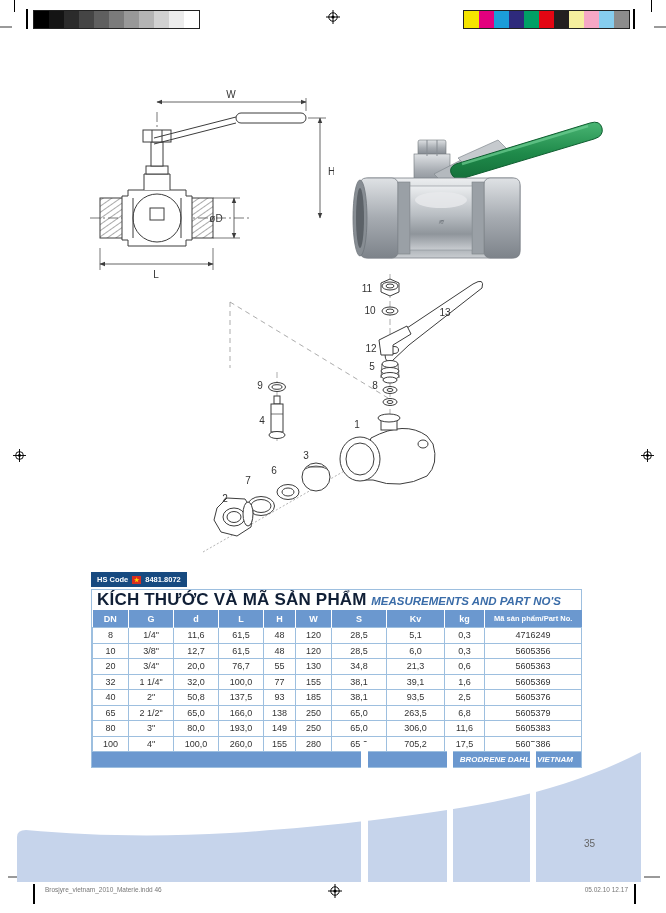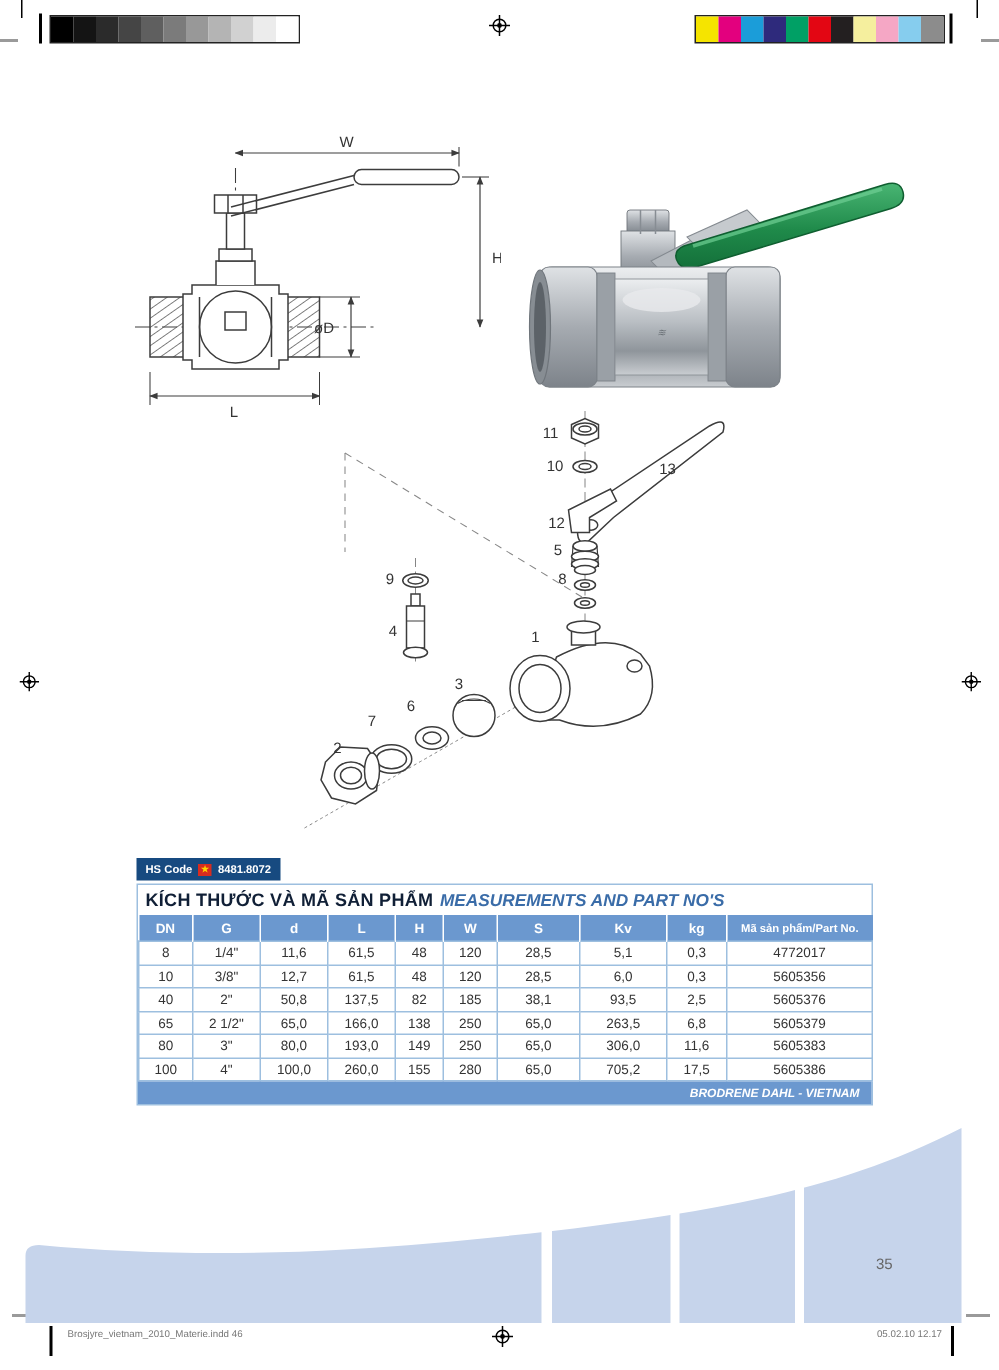--- a/index.html
+++ b/index.html
@@ -12,21 +12,21 @@
   .mark-line{background:#000;}
   .gray-dash{background:#9a9a9a;}
   
   .hs-badge{left:91px;top:572px;height:15px;background:#174a80;color:#fff;
             display:flex;align-items:center;gap:4px;padding:0 6px;font-size:7.5px;font-weight:bold;}
   .flag{width:9px;height:8px;background:#d82c20;color:#ffd400;font-size:6px;line-height:8px;
         text-align:center;display:inline-block;}
   
   .table-wrap{left:91px;top:589px;width:489px;border:1px solid #9dbfdf;background:#fff;}
   .tbl-title{height:20px;line-height:20px;padding-left:5px;white-space:nowrap;}
-  .tbl-title .vi{font-weight:bold;font-size:12px;color:#101f36;letter-spacing:.2px;}
+  .tbl-title .vi{font-weight:bold;font-size:17px;color:#101f36;letter-spacing:.2px;}
   .tbl-title .en{font-weight:bold;font-style:italic;font-size:11.5px;color:#3a6ca8;}
   table{border-collapse:collapse;width:100%;table-layout:fixed;}
   thead th{background:#6b98cf;color:#fff;font-size:9px;font-weight:bold;height:17px;
            border-left:1px solid #fff;padding:0;}
   thead th:first-child{border-left:none;}
   thead th.partno{font-size:7.5px;}
   tbody td{border:1px solid #9dbfdf;height:14.5px;font-size:9px;color:#333;
            text-align:center;padding:0;background:#fff;}
   .brand-bar{height:15px;line-height:15px;background:#6b98cf;color:#fff;text-align:right;
              padding-right:8px;font-size:8px;font-weight:bold;font-style:italic;}
@@ -323,40 +323,64 @@
           <tr>
             <td>8</td>
             <td>1/4"</td>
             <td>11,6</td>
             <td>61,5</td>
             <td>48</td>
             <td>120</td>
             <td>28,5</td>
             <td>5,1</td>
             <td>0,3</td>
-            <td>4772017</td>
+            <td>4716249</td>
           </tr>
           <tr>
             <td>10</td>
             <td>3/8"</td>
             <td>12,7</td>
             <td>61,5</td>
             <td>48</td>
             <td>120</td>
             <td>28,5</td>
             <td>6,0</td>
             <td>0,3</td>
             <td>5605356</td>
           </tr>
           <tr>
+            <td>20</td>
+            <td>3/4"</td>
+            <td>20,0</td>
+            <td>76,7</td>
+            <td>55</td>
+            <td>130</td>
+            <td>34,8</td>
+            <td>21,3</td>
+            <td>0,6</td>
+            <td>5605363</td>
+          </tr>
+          <tr>
+            <td>32</td>
+            <td>1 1/4"</td>
+            <td>32,0</td>
+            <td>100,0</td>
+            <td>77</td>
+            <td>155</td>
+            <td>38,1</td>
+            <td>39,1</td>
+            <td>1,6</td>
+            <td>5605369</td>
+          </tr>
+          <tr>
             <td>40</td>
             <td>2"</td>
             <td>50,8</td>
             <td>137,5</td>
-            <td>82</td>
+            <td>93</td>
             <td>185</td>
             <td>38,1</td>
             <td>93,5</td>
             <td>2,5</td>
             <td>5605376</td>
           </tr>
           <tr>
             <td>65</td>
             <td>2 1/2"</td>
             <td>65,0</td>

